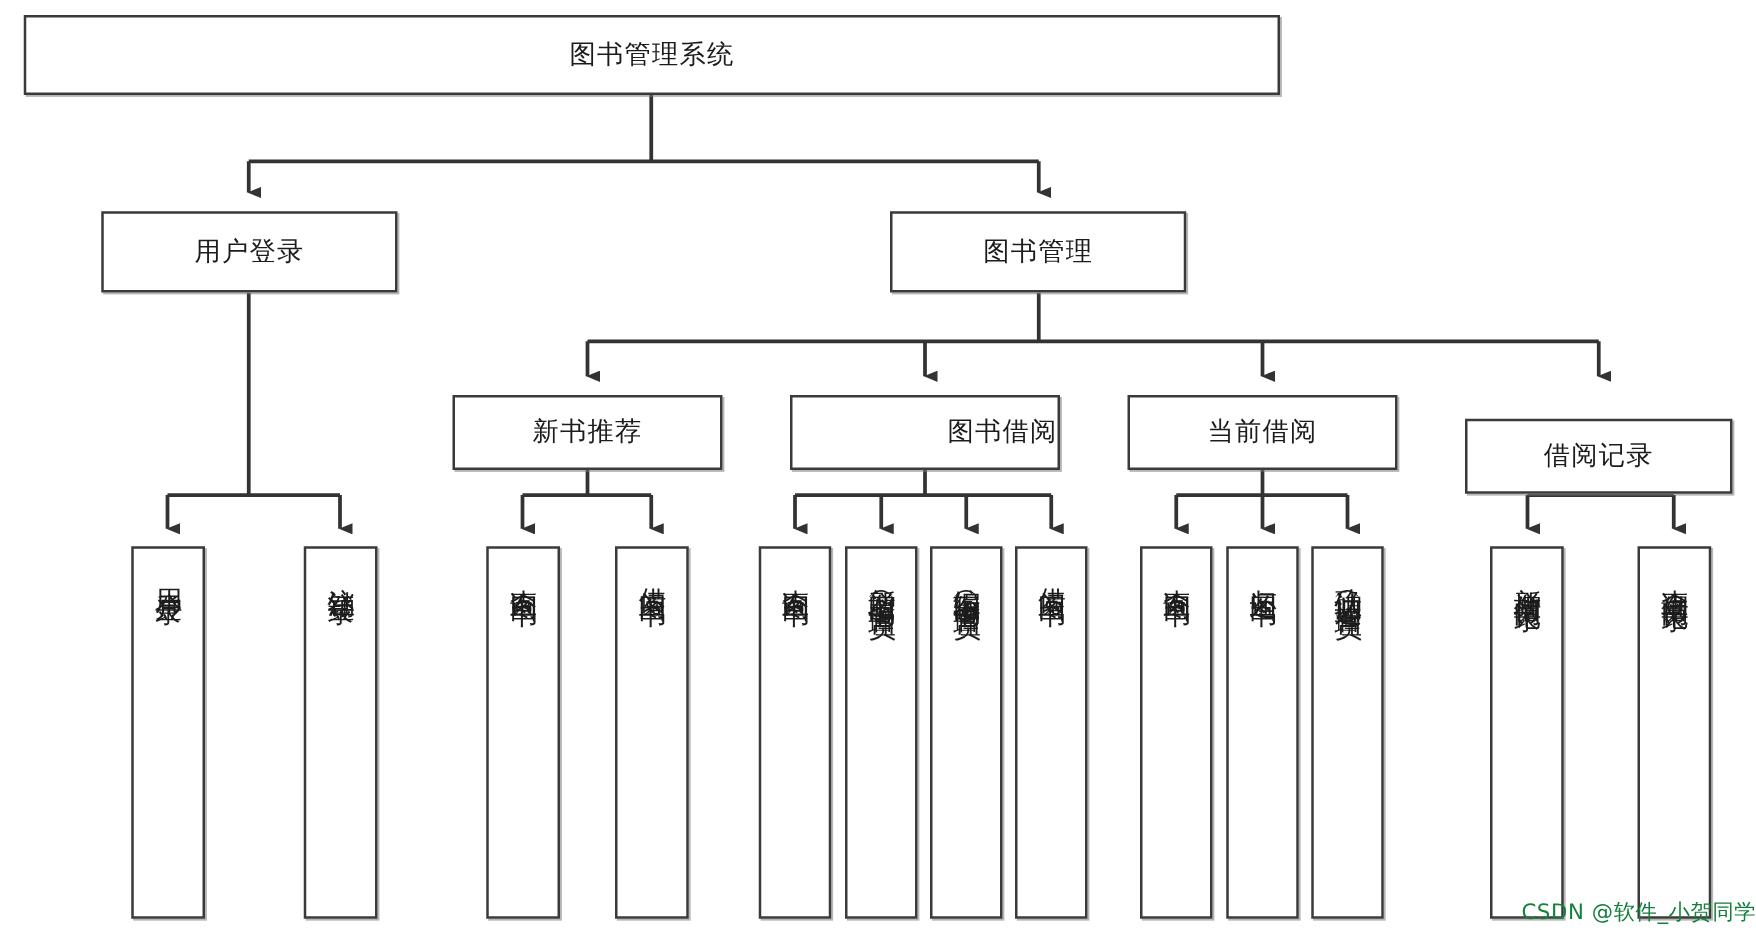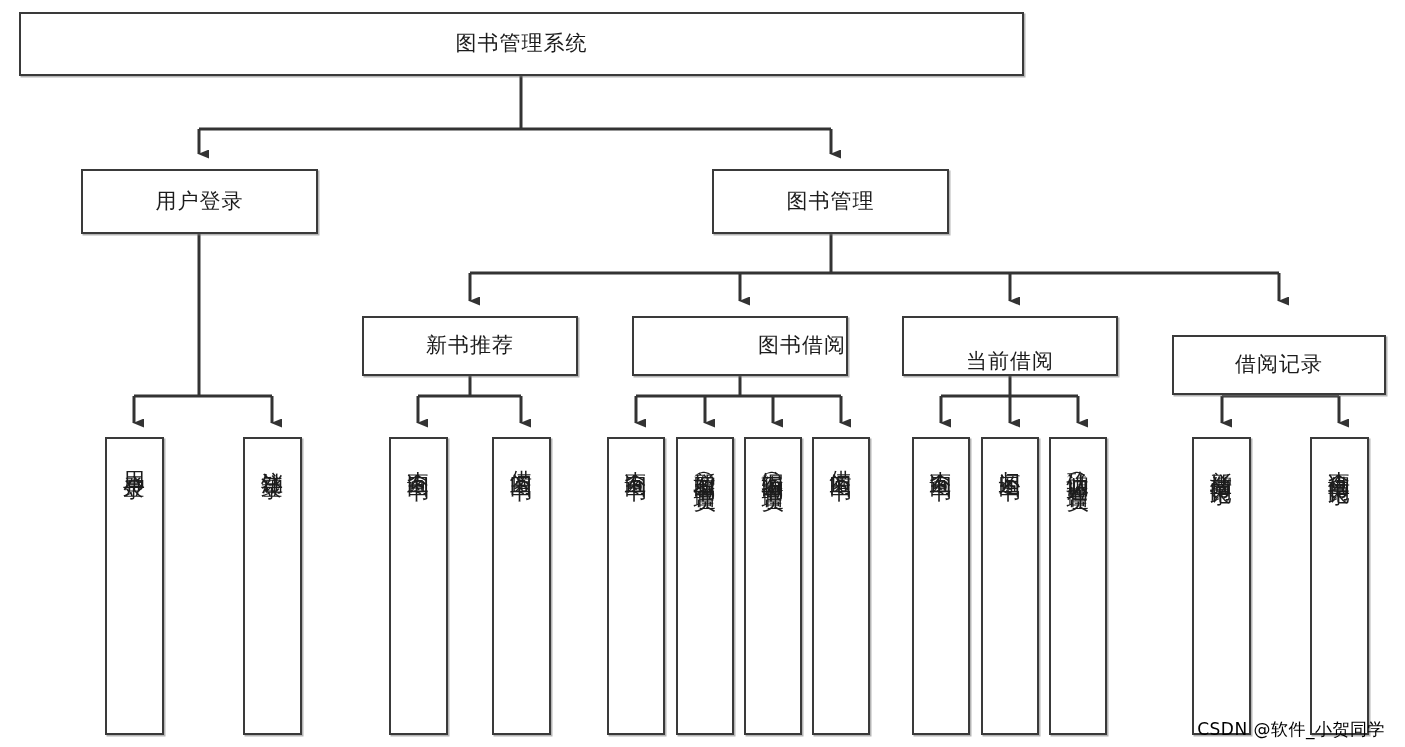--- a/index.html
+++ b/index.html
@@ -51,24 +51,24 @@
   .node-v .label {
     writing-mode: vertical-rl;
     text-orientation: upright;
     font-size: 22px;
     letter-spacing: 3px;
     line-height: 1.05;
     white-space: nowrap;
   }
   #watermark {
     position: absolute;
-    right: 20px;
+    right: 0;
     bottom: 6px;
     font-size: 17px;
-    color: #000000;
+    color: #15803d;
     letter-spacing: 0.5px;
     white-space: nowrap;
     pointer-events: none;
   }
 </style>
 </head>
 <body>
 
 <div id="diagram-root">
 
@@ -132,21 +132,21 @@
   <div class="node node-h" style="left:362px; top:316px; width:216px; height:60px;">
     <span class="label">新书推荐</span>
   </div>
 
   <div class="node node-h" style="left:712px; top:169px; width:237px; height:65px;">
     <span class="label">图书管理</span>
   </div>
   <div class="node node-h" style="left:632px; top:316px; width:216px; height:60px;justify-content:flex-end;">
     <span class="label">图书借阅</span>
   </div>
-  <div class="node node-h" style="left:902px; top:316px; width:216px; height:60px;align-items:flex-end;">
+  <div class="node node-h" style="left:902px; top:316px; width:216px; height:60px;">
     <span class="label">当前借阅</span>
   </div>
   <div class="node node-h" style="left:1172px; top:316px; width:214px; height:60px;margin-top:19px;">
     <span class="label">借阅记录</span>
   </div>
 
   <div class="node node-v" style="left:105px; top:437px; width:59px; height:298px;">
     <span class="label">用户登录</span>
   </div>
   <div class="node node-v" style="left:243px; top:437px; width:59px; height:298px;">

